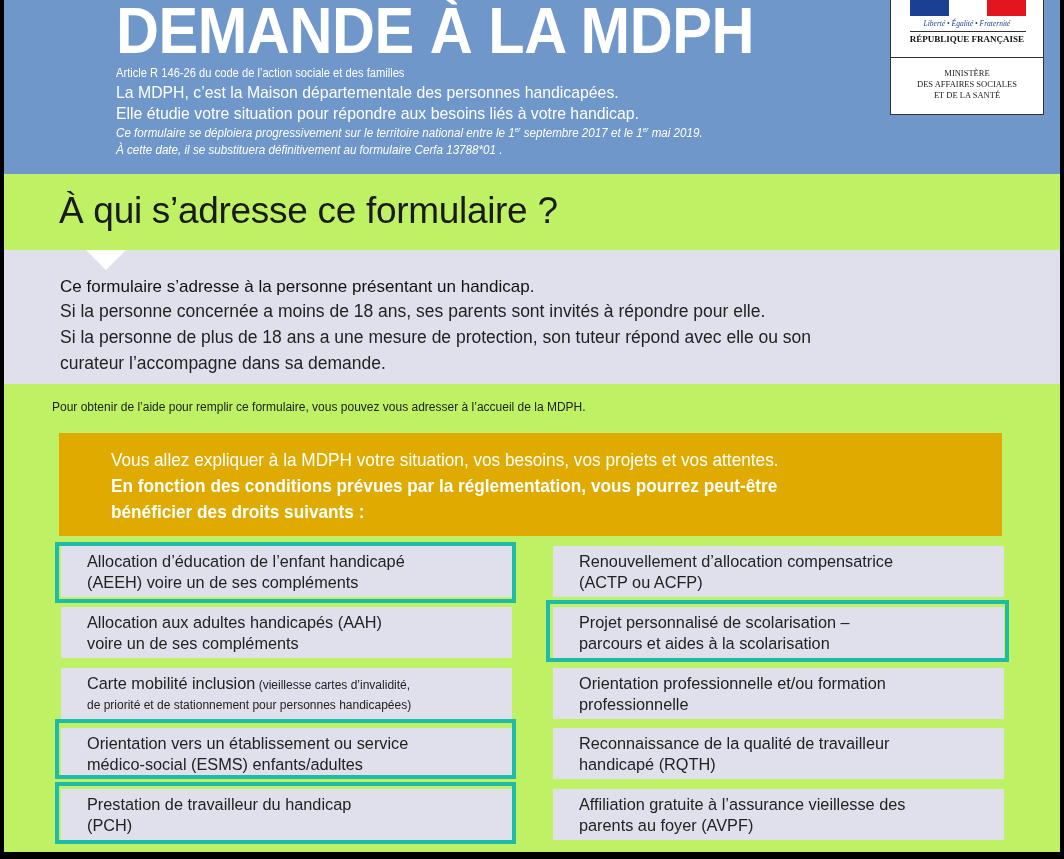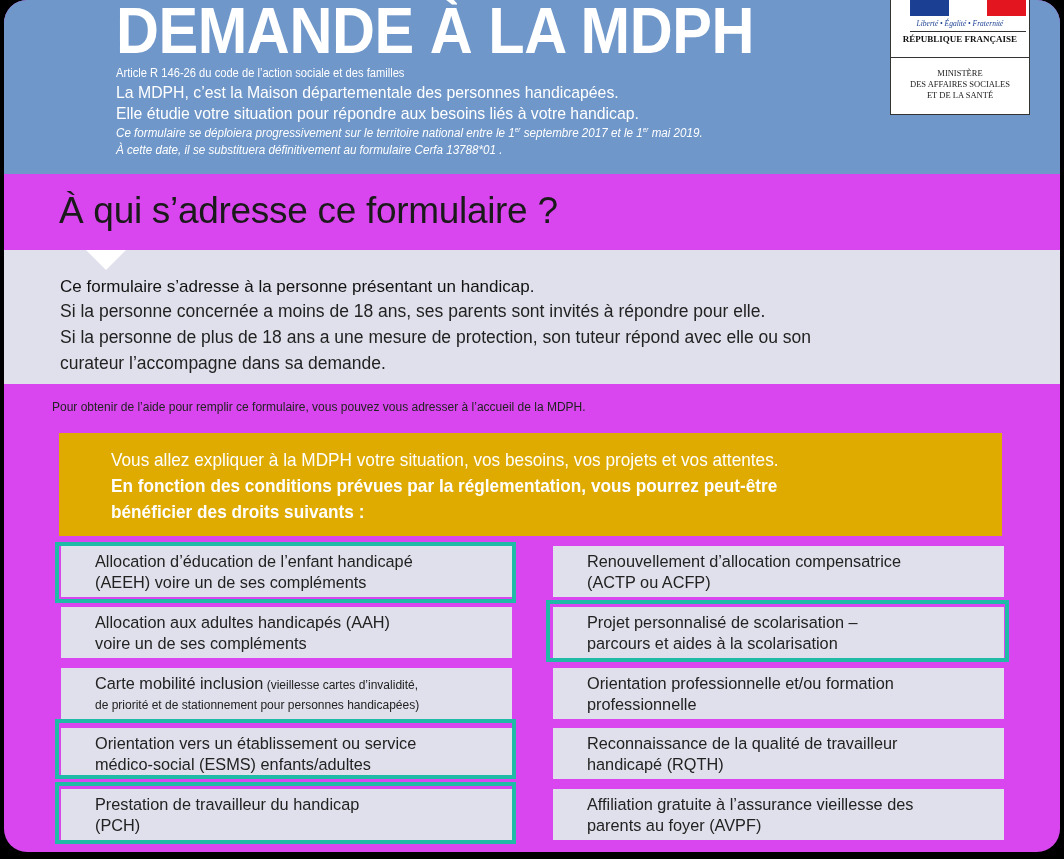--- a/index.html
+++ b/index.html
@@ -1,30 +1,30 @@
 <!DOCTYPE html>
 <html><head>
   <meta charset="utf-8">
   <style>
     * { box-sizing: border-box; margin: 0; padding: 0; }
     html, body { width: 1064px; height: 859px; background: #000; overflow: hidden; }
     body { font-family: "Liberation Sans", sans-serif; position: relative; }
 
-    .page { position: absolute; left: 4px; top: 0; width: 1056px; height: 852px; background: #d946ef; overflow: hidden; border-radius: 23px; }
+    .page { position: absolute; left: 4px; top: 0; width: 1056px; height: 852px; background: #bef264; overflow: hidden; }
 
     .header { position: absolute; left: 0; top: 0; width: 1056px; height: 174px; background: #6f97c9; }
     .main-title { position: absolute; left: 112px; top: -6px; font-size: 64px; font-weight: bold; color: #fff; letter-spacing: -0.5px; transform: scaleX(0.93); transform-origin: left top; white-space: nowrap; }
     .article { position: absolute; left: 112px; top: 66px; font-size: 12px; color: #fff; transform: scaleX(0.93); transform-origin: left top; white-space: nowrap; }
     .intro1 { position: absolute; left: 112px; top: 83px; font-size: 17px; color: #fff; transform: scaleX(0.93); transform-origin: left top; white-space: nowrap; }
     .intro2 { position: absolute; left: 112px; top: 104px; font-size: 17px; color: #fff; transform: scaleX(0.93); transform-origin: left top; white-space: nowrap; }
     .note1 { position: absolute; left: 112px; top: 126px; font-size: 12.5px; font-style: italic; color: #fff; transform: scaleX(0.93); transform-origin: left top; white-space: nowrap; }
     .note2 { position: absolute; left: 112px; top: 143px; font-size: 12.5px; font-style: italic; color: #fff; transform: scaleX(0.93); transform-origin: left top; white-space: nowrap; }
     sup { font-size: 7px; vertical-align: super; }
 
-    .logo-box { position: absolute; left: 886px; top: 0; width: 140px; height: 115px; background: #fff; border: 1px solid #333; border-top: none; }
+    .logo-box { position: absolute; left: 886px; top: 0; width: 154px; height: 115px; background: #fff; border: 1px solid #333; border-top: none; }
     .flag { position: absolute; left: 19px; top: 0; width: 116px; height: 16px; display: flex; }
     .flag .b { flex: 1; background: #1a3f93; }
     .flag .w { flex: 1; background: #fff; }
     .flag .r { flex: 1; background: #e3151f; }
     .motto { position: absolute; left: 0; width: 100%; top: 19px; text-align: center; font-family: "Liberation Serif", serif; font-style: italic; font-size: 7.5px; color: #1a3f93; }
     .motto-line { position: absolute; left: 19px; width: 116px; top: 31px; height: 1px; background: #333; }
     .republique { position: absolute; left: 0; width: 100%; top: 34px; text-align: center; font-family: "Liberation Serif", serif; font-size: 9px; font-weight: bold; color: #111; }
     .logo-sep { position: absolute; left: 0; width: 100%; top: 57px; height: 1px; background: #333; }
     .ministere { position: absolute; left: 0; width: 100%; top: 68px; text-align: center; font-family: "Liberation Serif", serif; font-size: 8.5px; line-height: 11px; color: #222; }
 
@@ -35,21 +35,21 @@
     .who-strong { position: absolute; left: 56px; top: 277px; font-size: 17px; font-weight: normal; color: #111; white-space: nowrap; }
     .who-line { position: absolute; left: 56px; font-size: 17.5px; color: #222; white-space: nowrap; }
 
     .help { position: absolute; left: 48px; top: 400px; font-size: 12px; color: #222; white-space: nowrap; }
 
     .yellow { position: absolute; left: 55px; top: 433px; width: 943px; height: 103px; background: #e0ab00; }
     .y1 { position: absolute; left: 52px; top: 16px; font-size: 18.5px; color: #fff; transform: scaleX(0.93); transform-origin: left top; white-space: nowrap; }
     .y2 { position: absolute; left: 52px; top: 42px; font-size: 18.5px; font-weight: bold; color: #fff; transform: scaleX(0.93); transform-origin: left top; white-space: nowrap; }
     .y3 { position: absolute; left: 52px; top: 68px; font-size: 18.5px; font-weight: bold; color: #fff; transform: scaleX(0.93); transform-origin: left top; white-space: nowrap; }
 
-    .right-item { position: absolute; width: 451px; height: 51px; background: #e0e0ec; padding-left: 34px; padding-top: 5px; font-size: 16.3px; line-height: 21px; color: #222; }
+    .right-item { position: absolute; width: 451px; height: 51px; background: #e0e0ec; padding-left: 26px; padding-top: 5px; font-size: 16.3px; line-height: 21px; color: #222; }
     .right-item .small { font-size: 12px; }
     .right-item .tiny { font-size: 12px; line-height: 18px; display: block; }
     .highlight { position: absolute; border: 4px solid #1fbba6; }
   </style>
 </head>
 <body>
 
 <div class="page">
 
   <div class="header">

